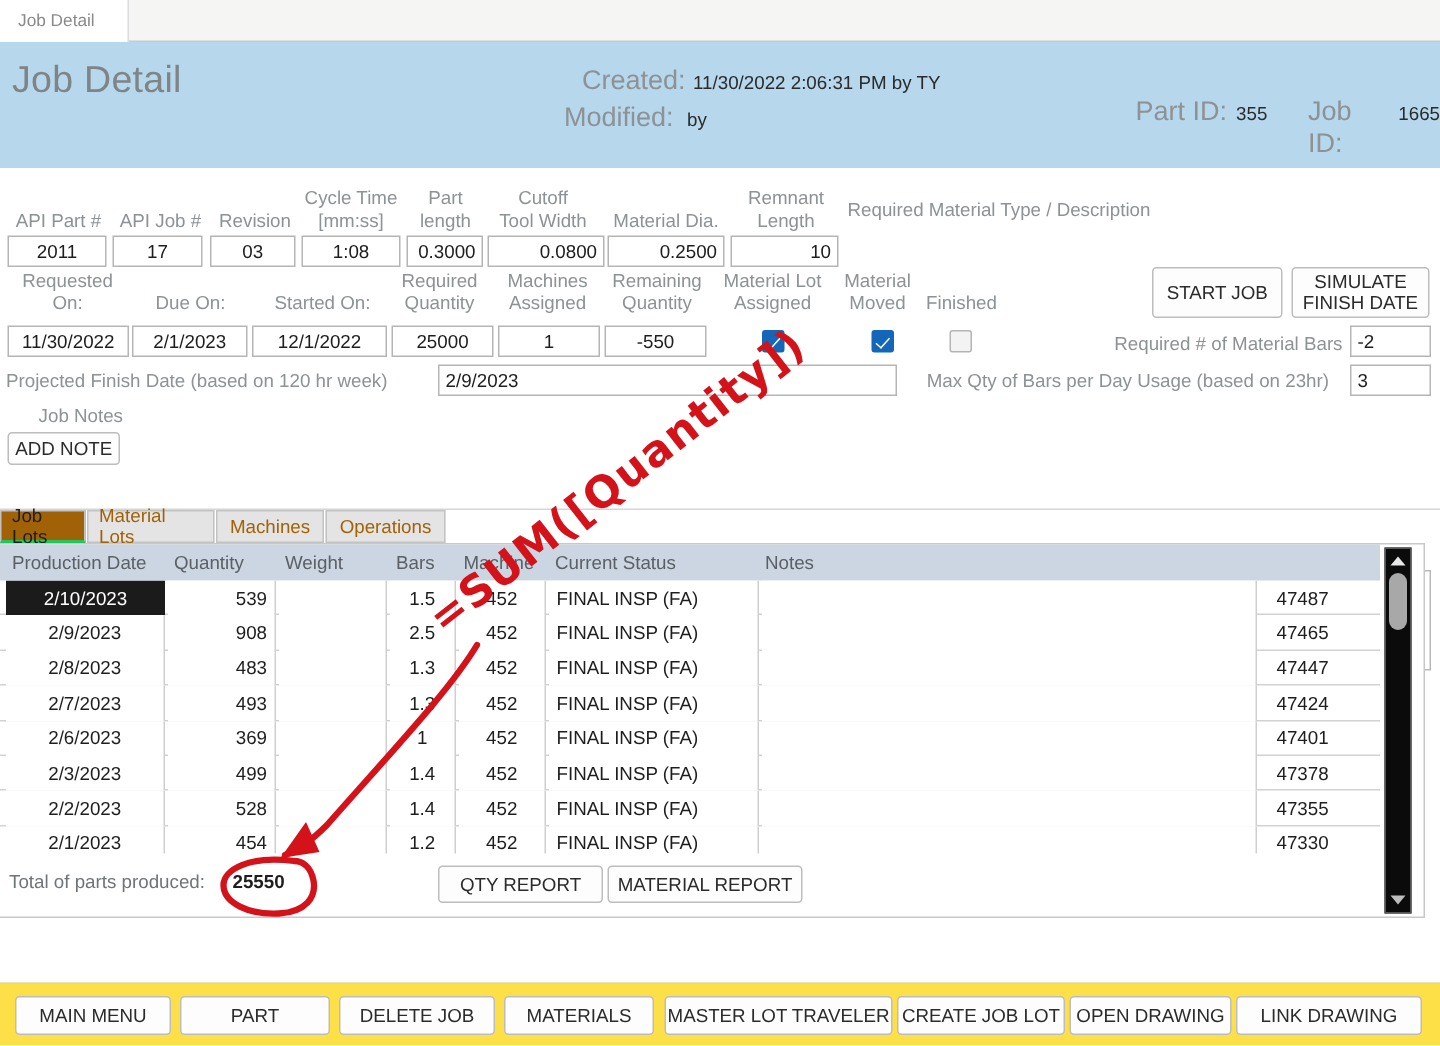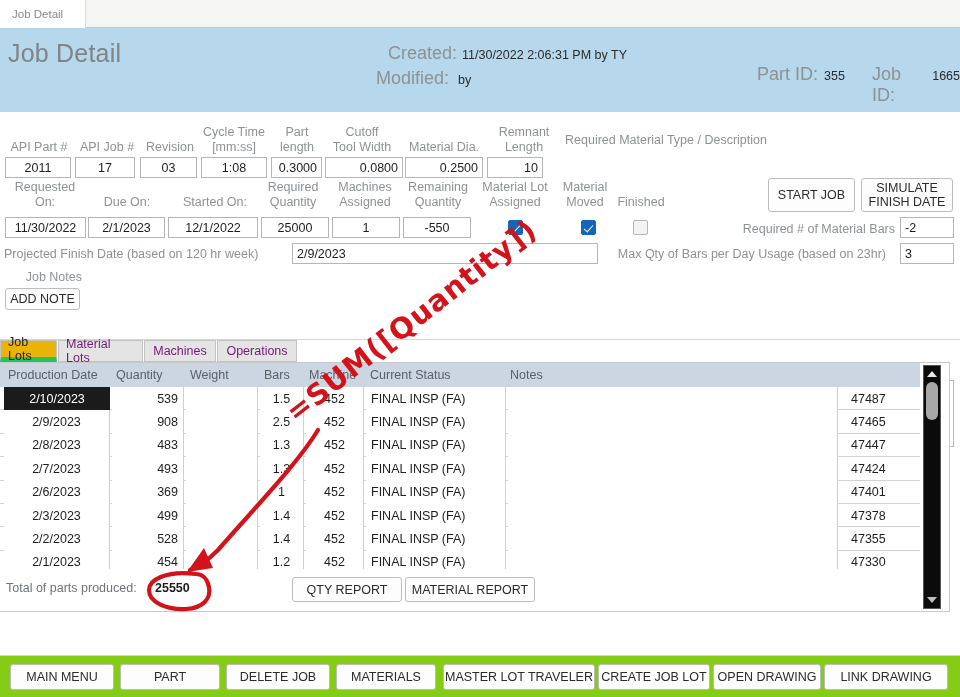--- a/index.html
+++ b/index.html
@@ -120,29 +120,29 @@
     border: 1px solid #b9b9b9; background: #ffffff;
   }
 
   
   .tabs {
     position: absolute; left: 0; top: 340px; width: 960px; height: 22px;
   }
   .tab {
     position: absolute; top: 0; height: 22px;
     display: flex; align-items: center; justify-content: center;
-    font-size: 12.5px; color: #701a75;
+    font-size: 12.5px; color: #a16207;
     border: 1px solid #c3c3c3;
     background: #e4e4e4;
     cursor: pointer;
     padding: 0 7px;
   }
   .tab.active {
-    background: #eab308;
-    border-bottom: 5px solid #22c55e;
+    background: #a16207;
+    border-bottom: 2px solid #22c55e;
     color: #1e1e1e;
   }
 
   
   .gridpanel {
     position: absolute; left: 0; top: 362px; width: 950px; height: 250px;
     background: #ffffff;
     border: 1px solid #c8c8c8;
     border-left: none;
   }
@@ -214,21 +214,21 @@
     font-size: 12.5px; color: #6f7478;
   }
   .totval {
     position: absolute; left: 155px; top: 218px;
     font-size: 12.5px; color: #1e1e1e; font-weight: 600;
   }
 
   
   .bottombar {
     position: absolute; left: 0; top: 655px; width: 960px; height: 42px;
-    background: #84cc16;
+    background: #fde047;
     border-top: 1px solid #d3d3d3;
   }
   .bb {
     position: absolute; top: 8px; height: 26px;
     border: 1px solid #bdbdbd; background: #fdfdfd;
     border-radius: 3px;
     font-size: 12.5px; color: #2b2b2b;
     font-family: "Liberation Sans", sans-serif;
     display: flex; align-items: center; justify-content: center;
     cursor: pointer; white-space: nowrap;
@@ -304,21 +304,21 @@
 Length</div>
     <div class="flbl" style="left:565px;top:21px; width:330px; text-align:left;">Required Material Type / Description</div>
 
     <input class="fin ctr" style="left: 5px; top: 45px; width: 66px;" value="2011">
     <input class="fin ctr" style="left: 75px; top: 45px; width: 60px;" value="17">
     <input class="fin ctr" style="left: 140px; top: 45px; width: 57px;" value="03">
     <input class="fin ctr" style="left: 201px; top: 45px; width: 66px;" value="1:08">
     <input class="fin rt" style="left: 271px; top: 45px; width: 51px;" value="0.3000">
     <input class="fin rt" style="left: 325px; top: 45px; width: 78px;" value="0.0800">
     <input class="fin rt" style="left: 405px; top: 45px; width: 78px;" value="0.2500">
-    <input class="fin rt" style="left: 487px; top: 45px; width: 56px;" value="10">
+    <input class="fin rt" style="left: 487px; top: 45px; width: 72px;" value="10">
 
     <div class="flbl" style="left:4px;  top:68px; width:82px; white-space:pre-line;">Requested
 On:</div>
     <div class="flbl" style="left:87px; top:83px; width:80px;">Due On:</div>
     <div class="flbl" style="left:168px;top:83px; width:94px;">Started On:</div>
     <div class="flbl" style="left:257px;top:68px; width:72px; white-space:pre-line;">Required
 Quantity</div>
     <div class="flbl" style="left:329px;top:68px; width:72px; white-space:pre-line;">Machines
 Assigned</div>
     <div class="flbl" style="left:398px;top:68px; width:80px; white-space:pre-line;">Remaining

